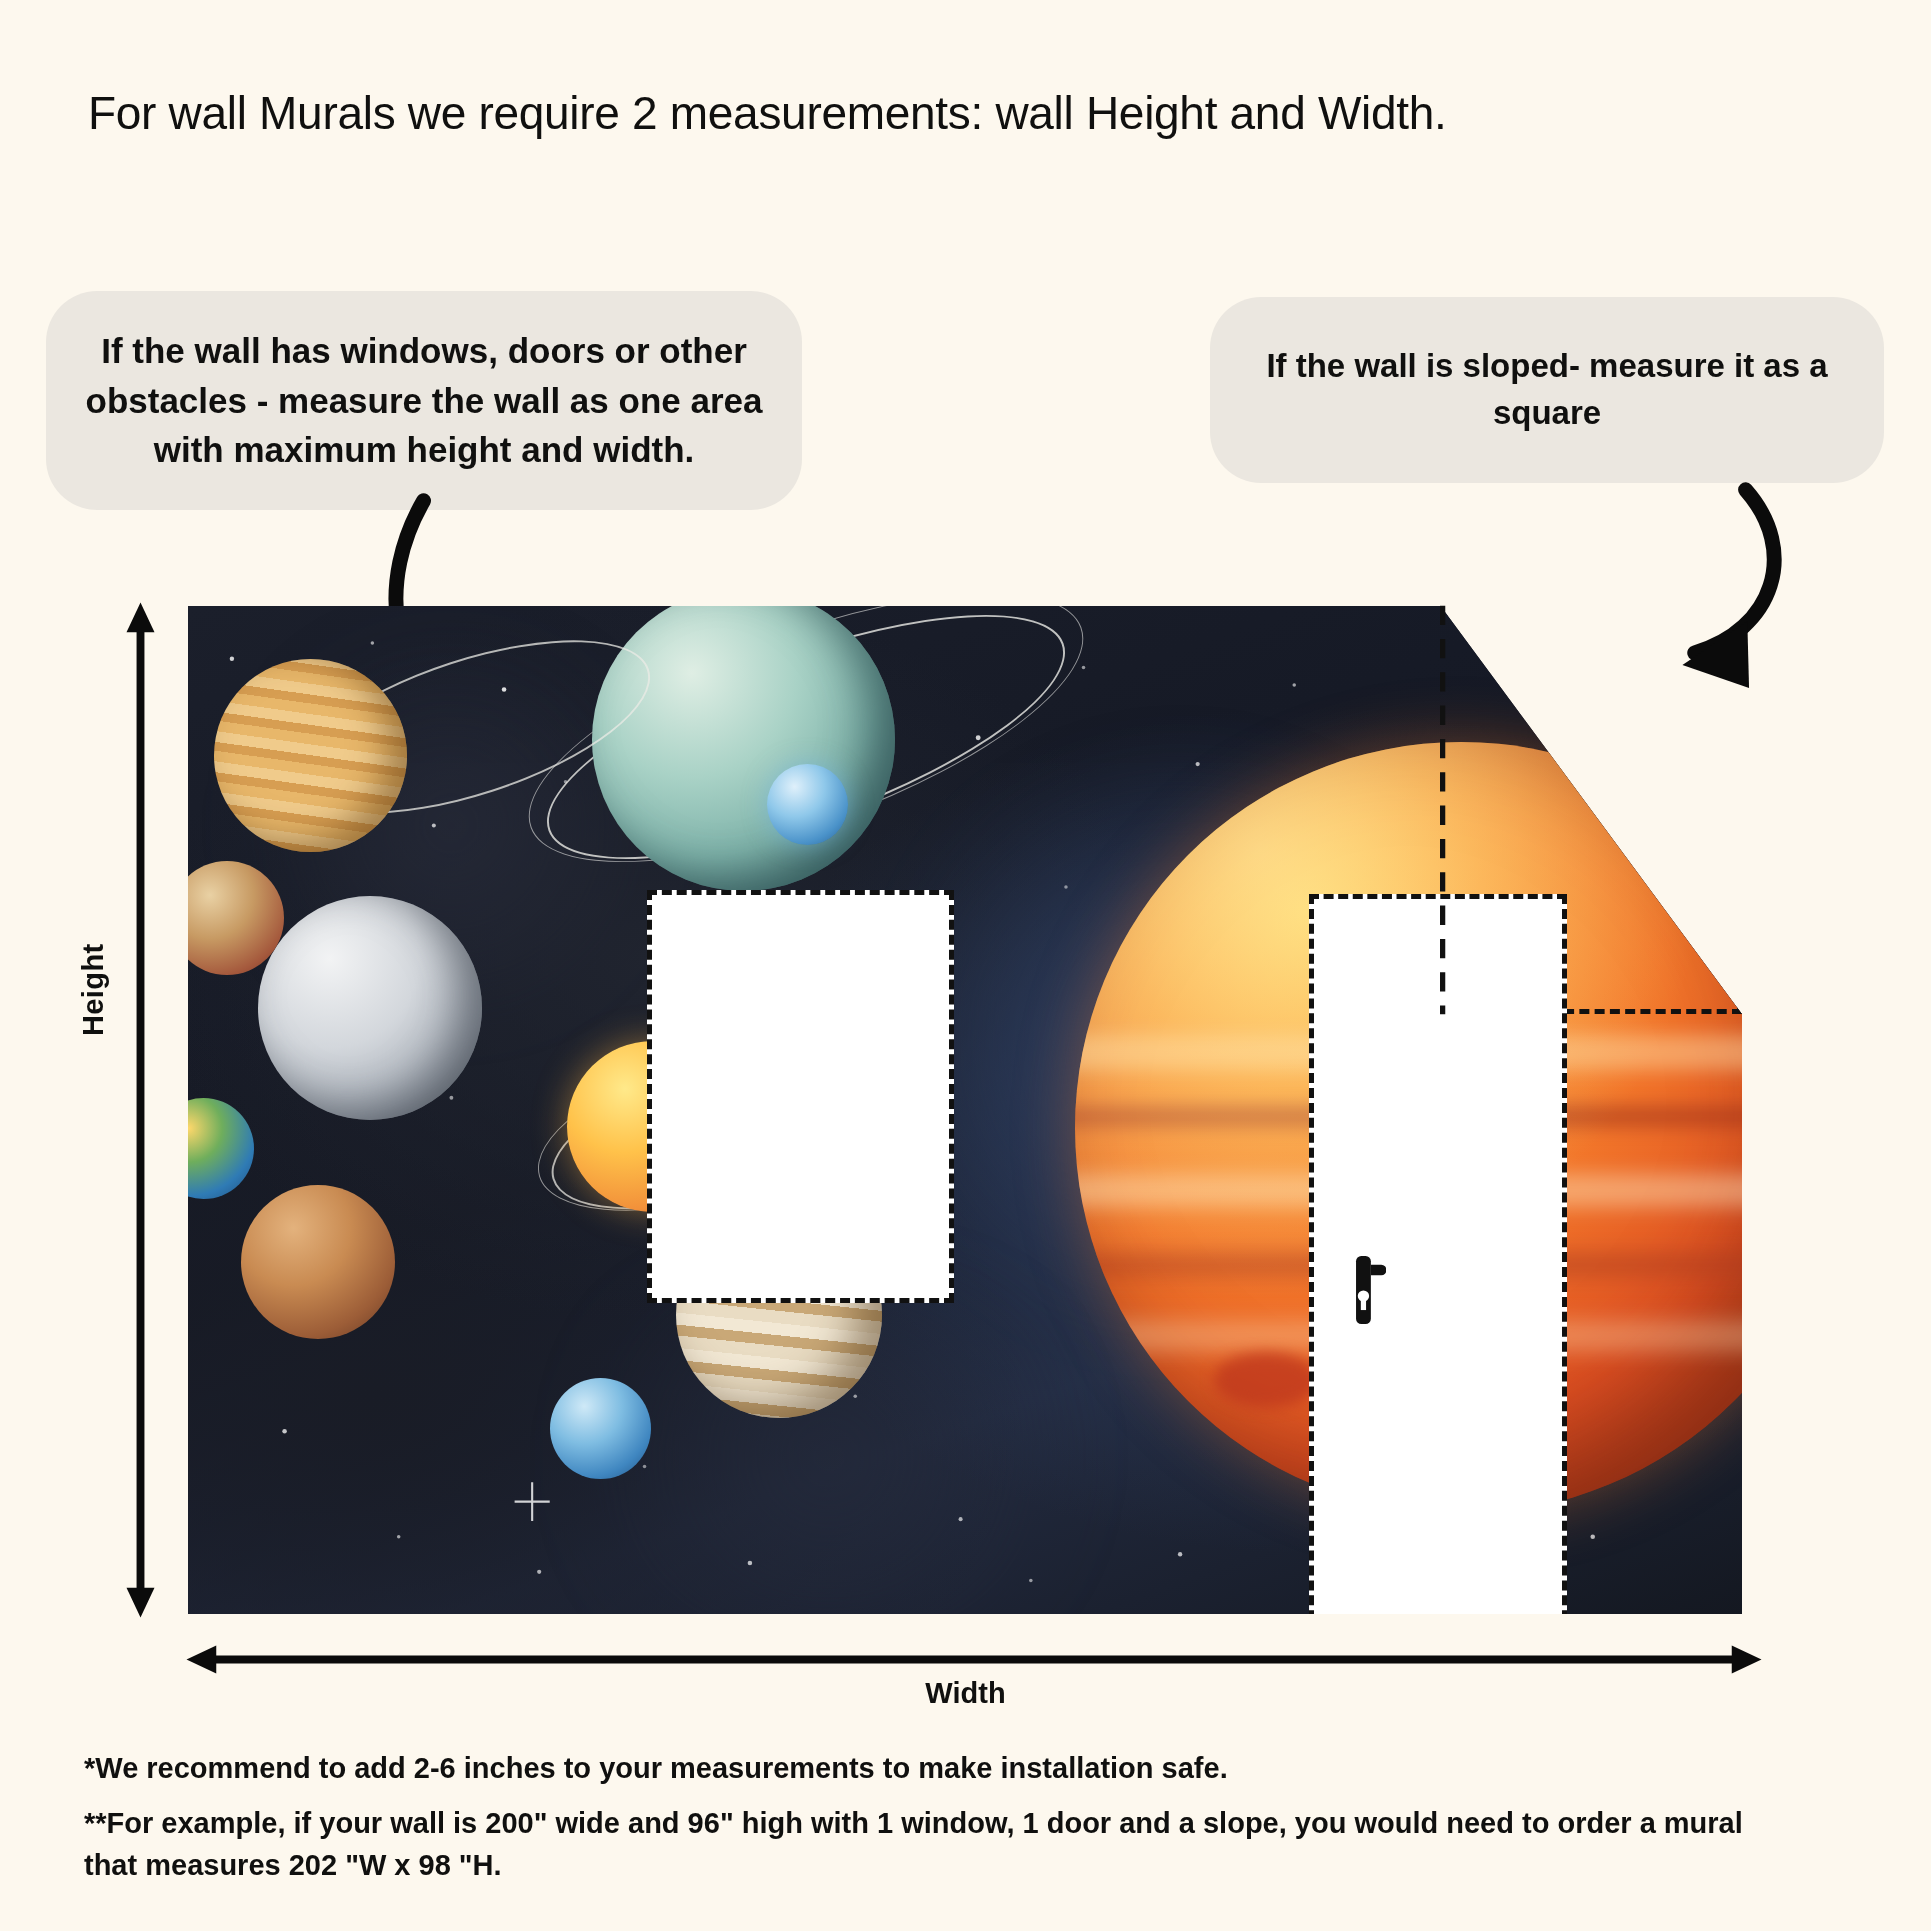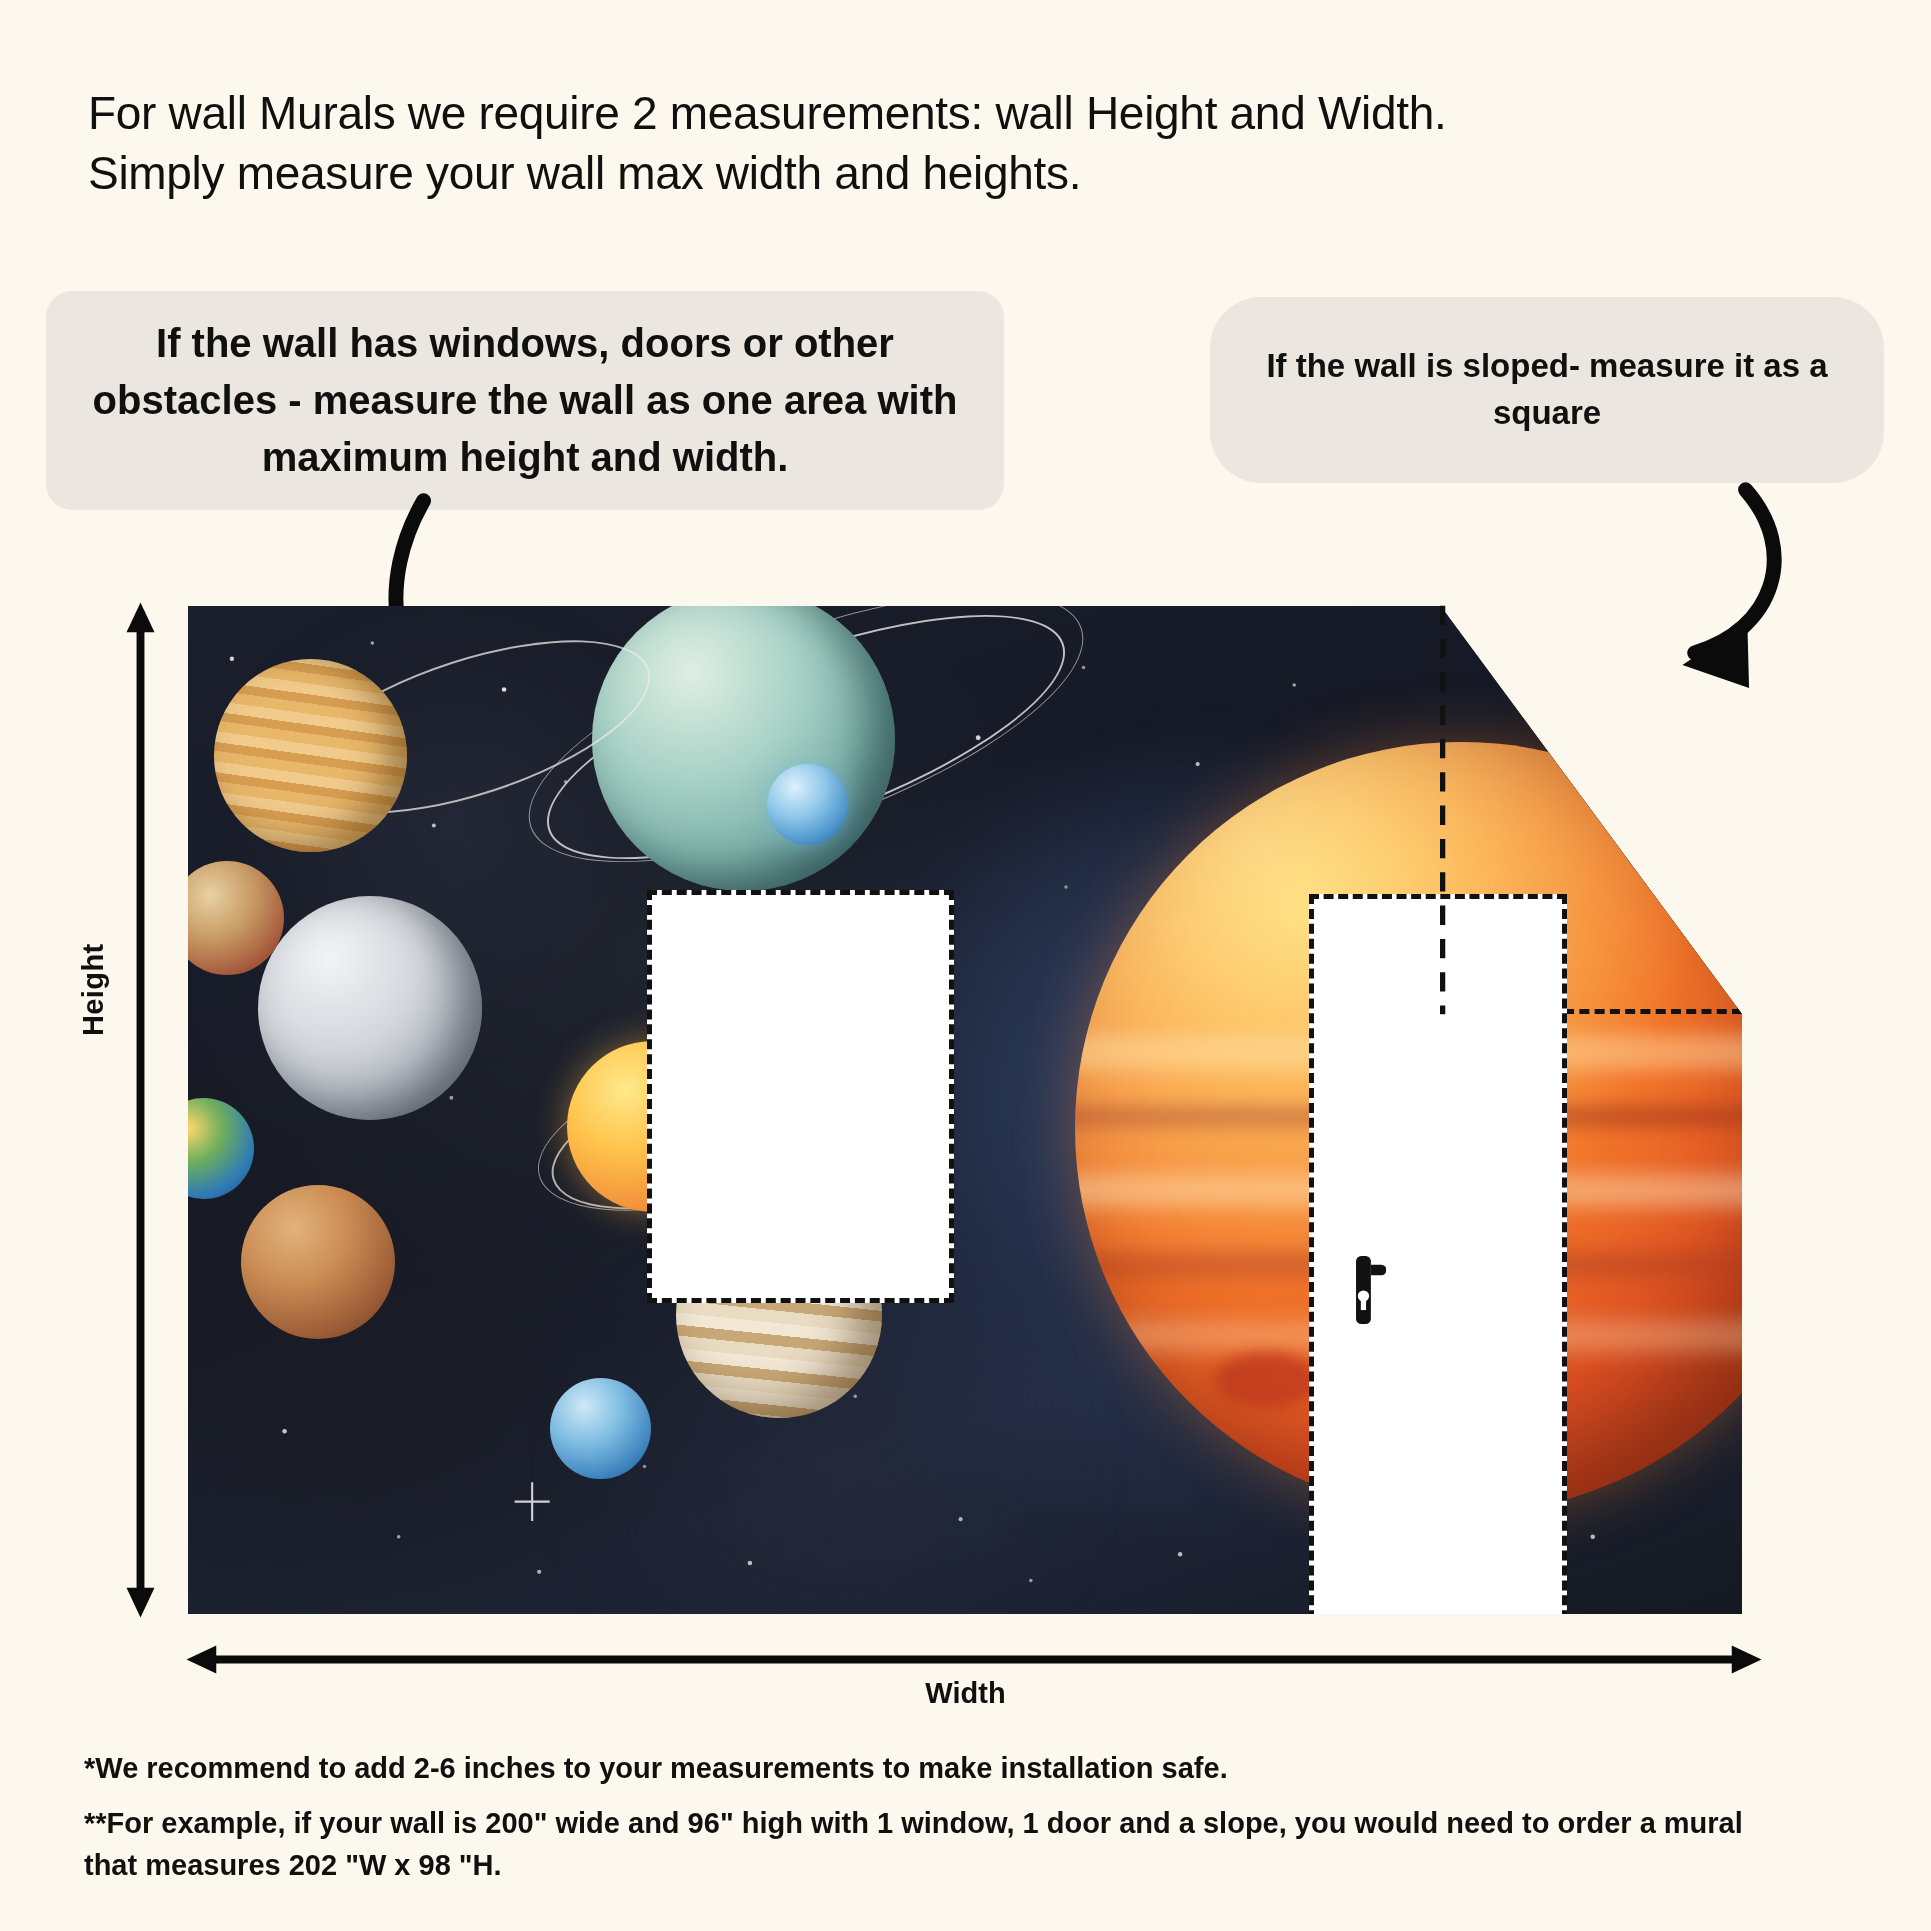--- a/index.html
+++ b/index.html
@@ -37,26 +37,25 @@
     font-weight: bold;
     text-align: center;
     display: flex;
     align-items: center;
     justify-content: center;
     box-sizing: border-box;
   }
   #bubble-left {
     left: 46px;
     top: 291px;
-    width: 958px;
+    width: 756px;
     height: 219px;
-    font-size: 40px;
+    font-size: 35px;
     line-height: 1.42;
     padding: 0 30px;
-    border-radius: 26px;
   }
   #bubble-right {
     left: 1210px;
     top: 297px;
     width: 674px;
     height: 186px;
     font-size: 33px;
     line-height: 1.42;
     padding: 16px 26px;
   }
@@ -191,21 +190,20 @@
     line-height: 1.45;
   }
   #footnote-1 { left: 84px; top: 1747px; width: 1756px; }
   #footnote-2 { left: 84px; top: 1802px; width: 1712px; }
 </style>
 </head>
 <body>
 
 <div class="heading">
   <div>For wall Murals we require 2 measurements: wall Height and Width.</div>
-  <div>Simply measure your wall max width and heights.</div>
 </div>
 
 <div class="bubble" id="bubble-left">
   <span>If the wall has windows, doors or other obstacles - measure the wall as one area with maximum height and width.</span>
 </div>
 
 <div class="bubble" id="bubble-right">
   <span>If the wall is sloped- measure it as a square</span>
 </div>
 

